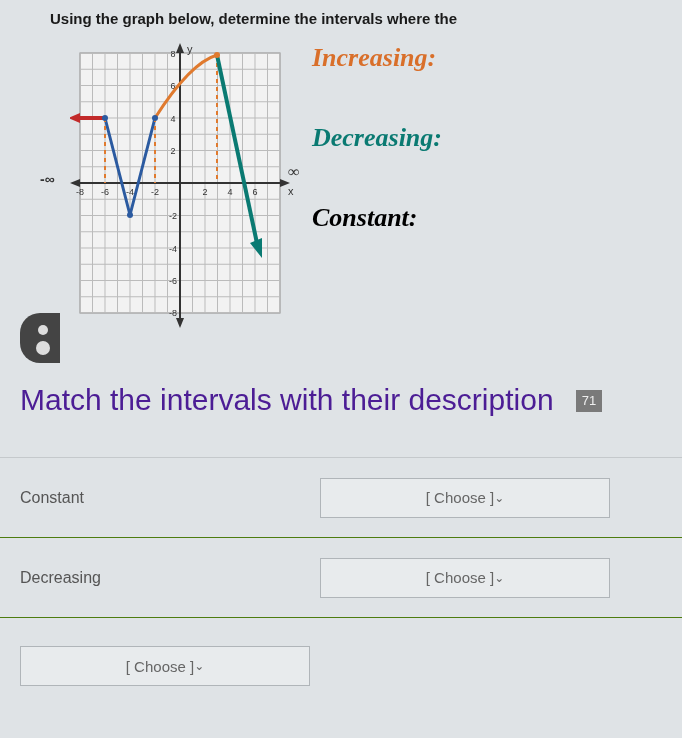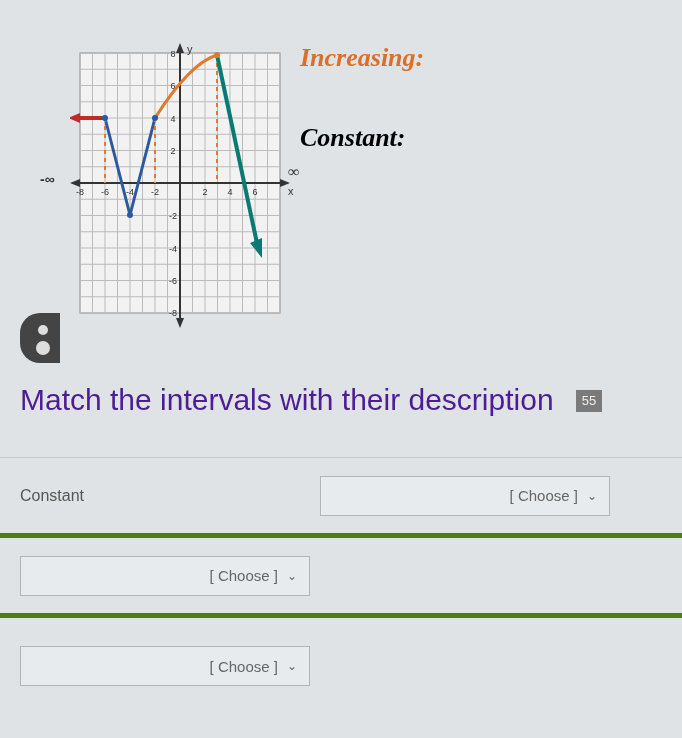--- a/index.html
+++ b/index.html
@@ -24,21 +24,21 @@
       padding: 10px 0 10px 30px;
       height: 320px;
     }
     .graph {
       position: absolute;
       left: 70px;
       top: 10px;
     }
     .handwritten-labels {
       position: absolute;
-      left: 300px;
+      left: 312px;
       top: 10px;
     }
     .hw {
       font-family: "Comic Sans MS", cursive;
       font-weight: bold;
       font-style: italic;
       font-size: 26px;
       margin-bottom: 50px;
     }
     .hw-orange { color: #d96f2a; }
@@ -73,53 +73,52 @@
       padding: 30px 20px 40px 20px;
       font-weight: 400;
     }
     .match-rows {
       border-top: 1px solid #c5c9cc;
     }
     .match-row {
       display: flex;
       align-items: center;
       padding: 16px 20px;
-      border-bottom: 5px solid #4d7c0f;
+      border-bottom: 1px solid #4d7c0f;
       min-height: 80px;
     }
     .match-label {
       flex: 0 0 300px;
       font-size: 16px;
       color: #555;
     }
     .dropdown {
       flex: 1;
       max-width: 290px;
       height: 40px;
       border: 1px solid #b0b5b9;
       background: #e8ebed;
       display: flex;
       align-items: center;
-      justify-content: flex-end;
+      justify-content: center;
       padding: 0 12px;
       color: #666;
       font-size: 15px;
       cursor: pointer;
-      gap: 9px;
     }
     .chev {
       font-size: 12px;
       color: #666;
     }
   </style>
 </head>
 <body>
 
 <div class="question-text">
-  <br>
+  <span>Using the graph below, determine the intervals where the</span><br>
 </div>
 
 <div class="graph-area">
   <div class="graph">
     <svg width="230" height="290" viewBox="0 0 230 290">
 
       <rect x="10" y="10" width="200" height="260" fill="#f2f2f2" stroke="#888"></rect>
       <g stroke="#bbb" stroke-width="1">
         <line x1="10" y1="10" x2="10" y2="270"></line>
           <line x1="22.5" y1="10" x2="22.5" y2="270"></line>
@@ -200,42 +199,44 @@
       <circle cx="60" cy="172" r="3" fill="#2b5aa0"></circle>
       <circle cx="85" cy="75" r="3" fill="#2b5aa0"></circle>
       <circle cx="147" cy="12" r="3" fill="#e07a2e"></circle>
     </svg>
     <div style="position:absolute; left:-30px; top:128px; font-size:14px; font-weight:bold; color:#333">-∞</div>
     <div style="position:absolute; left:218px; top:120px; font-size:16px; font-family:'Comic Sans MS',cursive; font-weight:bold; color:#333">∞</div>
   </div>
 
   <div class="handwritten-labels">
     <div class="hw hw-orange">Increasing:</div>
+    <div class="hw hw-teal">Decreasing:</div>
     <div class="hw hw-red">Constant:</div>
   </div>
 
   <div class="dot-marker">
     <div class="d1"></div>
       <div class="d2"></div>
   </div>
 </div>
 
-<div class="badge">55</div>
+<div class="badge">71</div>
 
 <div class="match-title">Match the intervals with their description</div>
 
 <div class="match-rows">
   <div class="match-row">
     <div class="match-label">Constant</div>
     <div class="dropdown">
       <span>[ Choose ]</span>
       <span class="chev">⌄</span>
     </div>
   </div>
   <div class="match-row">
+    <div class="match-label">Decreasing</div>
     <div class="dropdown">
       <span>[ Choose ]</span>
       <span class="chev">⌄</span>
     </div>
   </div>
   <div class="match-row" style="border-bottom:none; padding-bottom:0">
     <div class="dropdown">
       <span>[ Choose ]</span>
       <span class="chev">⌄</span>
     </div>

